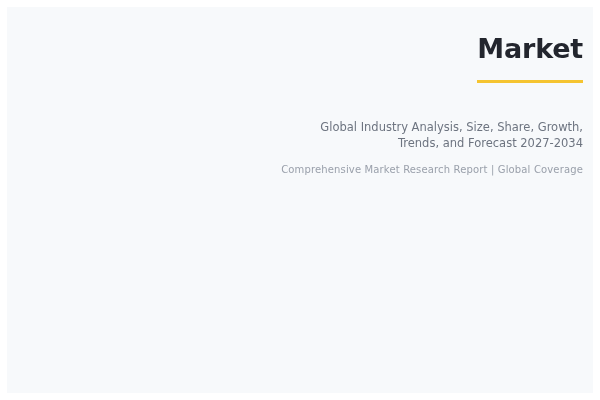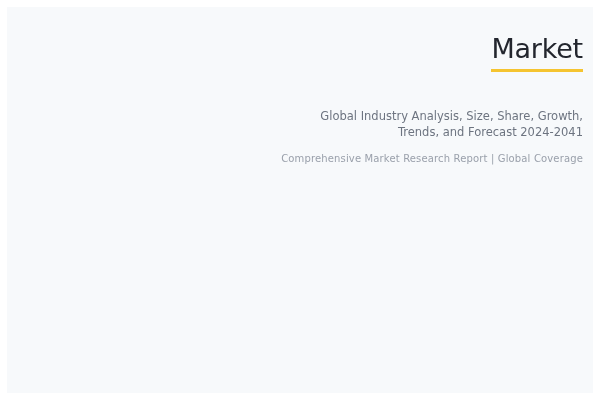--- a/index.html
+++ b/index.html
@@ -58,24 +58,24 @@
     white-space: pre-line;
   }
   #market-wrap {
     margin-top: 16px;
     display: block;
   }
   #market {
     display: inline-block;
     font-size: 27px;
     line-height: 30px;
-    font-weight: 400;
+    font-weight: 700;
     color: #23262e;
     letter-spacing: -0.2px;
-    padding-bottom: 5px;
+    padding-bottom: 16px;
     border-bottom: 3px solid #f5c430;
   }
   #subtitle {
     margin-top: 36px;
     font-size: 11.5px;
     line-height: 16px;
     font-weight: 400;
     color: #6d7480;
     white-space: pre-line;
   }
@@ -128,18 +128,18 @@
       </svg>
   </div>
 
   <div id="text-block">
 
     <div id="market-wrap">
       <span id="market">Market</span>
     </div>
 
     <div id="subtitle">Global Industry Analysis, Size, Share, Growth,
-Trends, and Forecast 2024-2041</div>
+Trends, and Forecast 2027-2034</div>
 
     <div id="tagline">Comprehensive Market Research Report | Global Coverage</div>
   </div>
 
 </div>
 
 </body></html>

